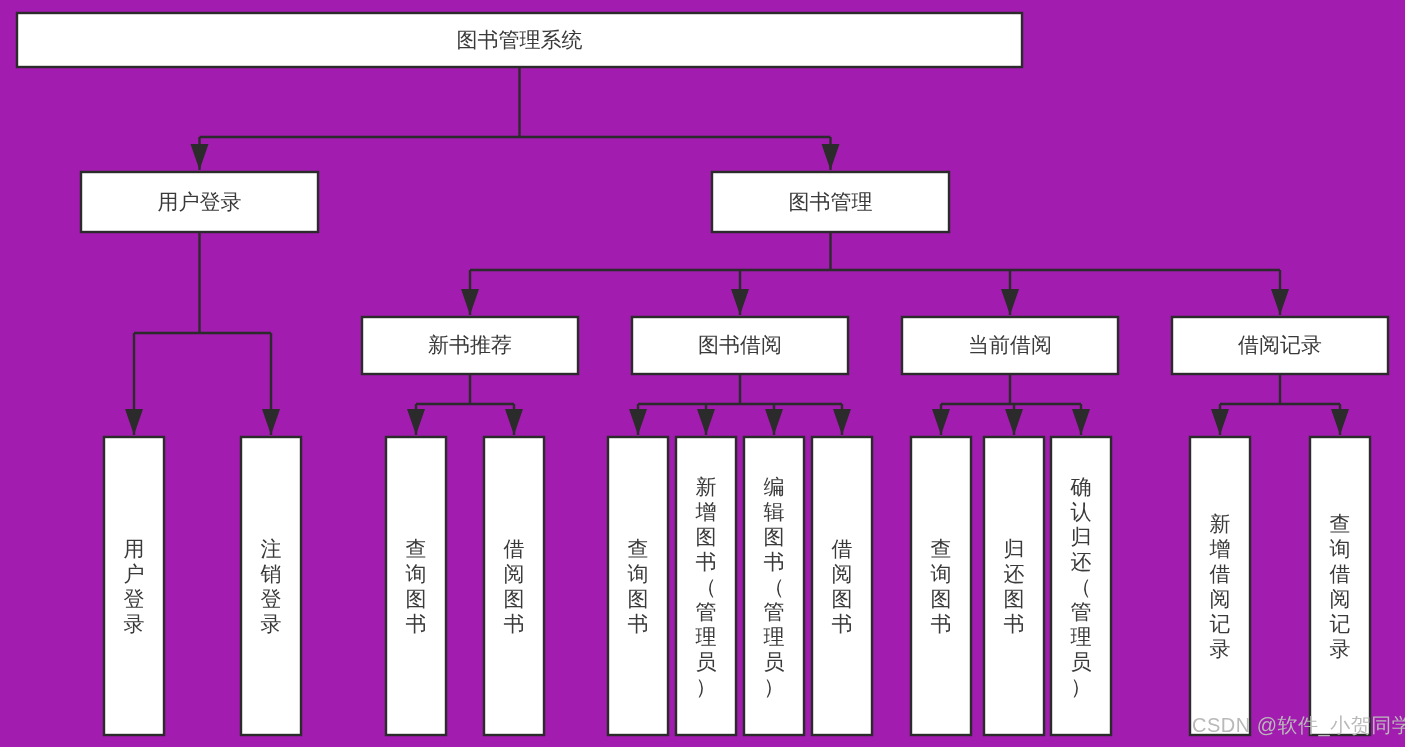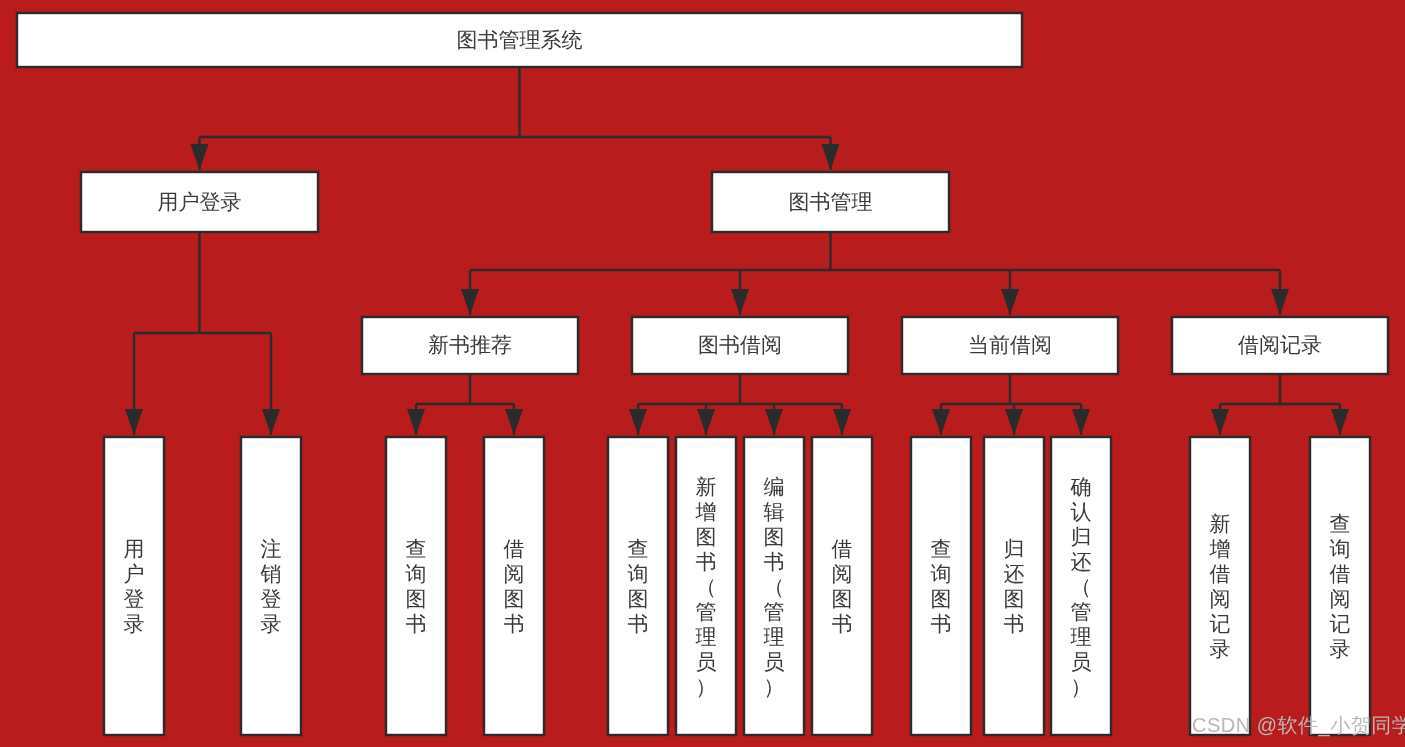--- a/index.html
+++ b/index.html
@@ -7,21 +7,21 @@
     padding: 0;
     background: #ffffff;
   }
   body {
     font-family: "Liberation Sans", "DejaVu Sans", sans-serif;
   }
   #diagram-root {
     position: relative;
     width: 1405px;
     height: 747px;
-    background: #b91c1c;
+    background: #a21caf;
     overflow: hidden;
   }
   svg.flow {
     position: absolute;
     left: 0;
     top: 0;
     width: 1405px;
     height: 747px;
   }
   .node-rect {

